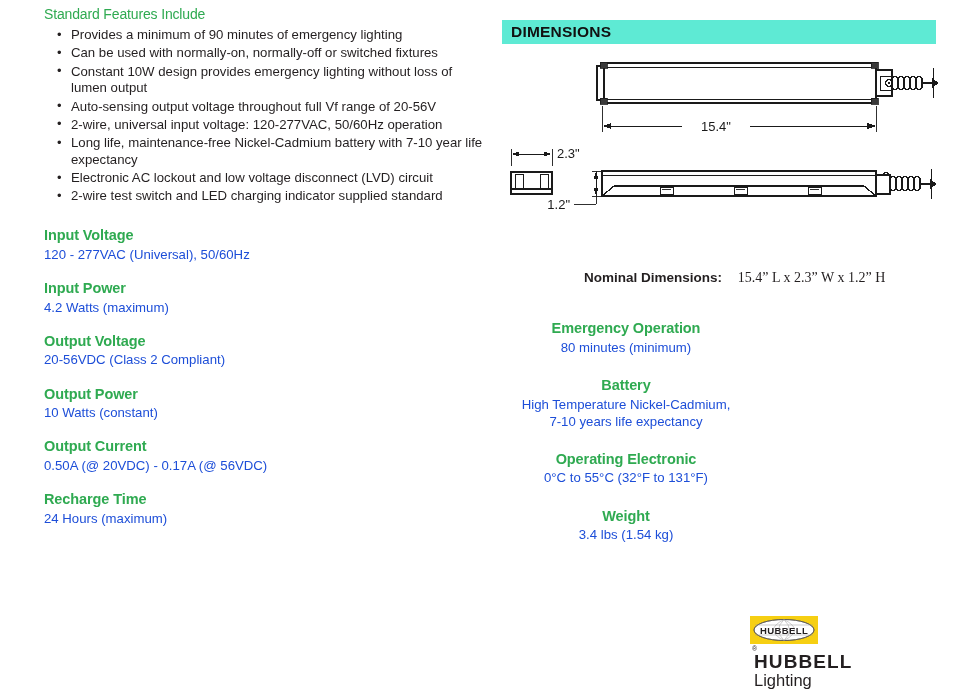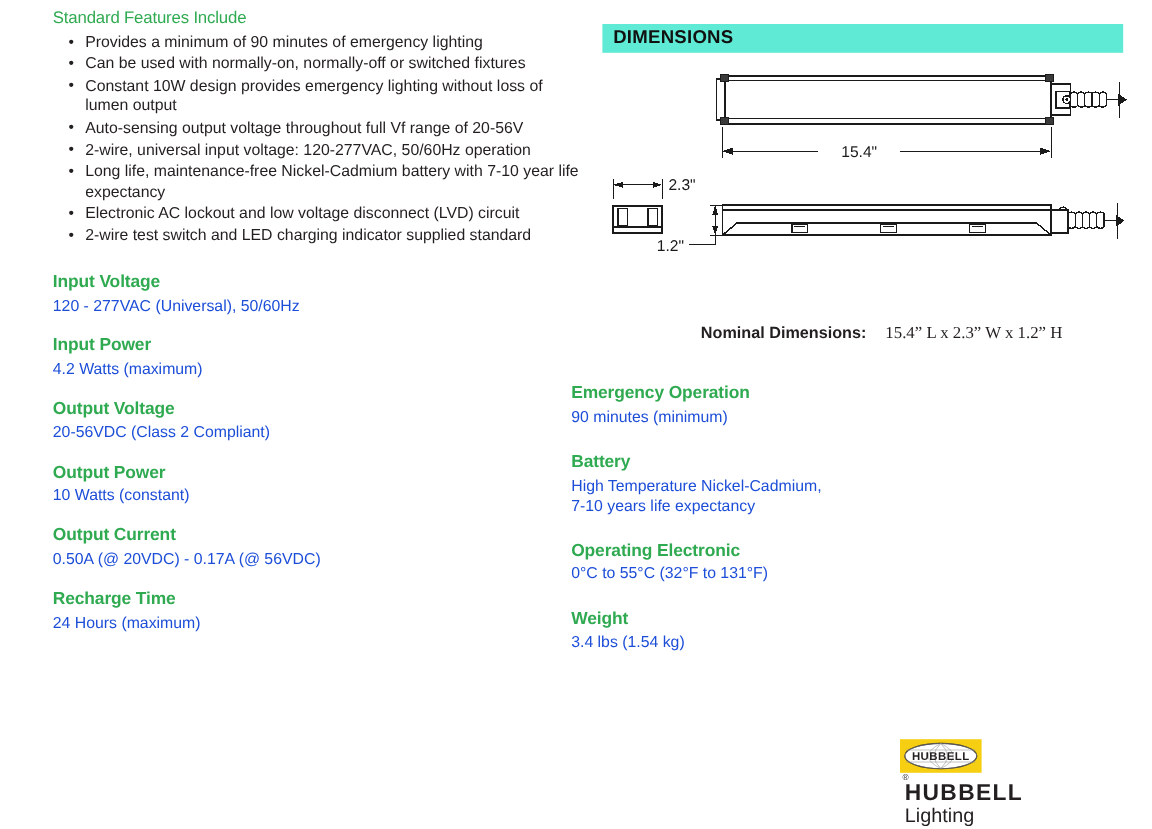--- a/index.html
+++ b/index.html
@@ -70,21 +70,21 @@
   #spec-input-voltage  { margin-top: 22px; }
 
   
   #right-specs {
     position: absolute;
     left: 476px;
     top: 320px;
     width: 300px;
   }
   #right-specs .spec-block:first-child { margin-top: 0; }
-  #right-specs .spec-block { margin-top: 21px; }
+  #right-specs .spec-block { margin-top: 21px; text-align: center; }
 
   
   #dims-panel {
     position: absolute;
     left: 502px;
     top: 20px;
     width: 434px;
   }
   #dims-bar {
     background: #5eead4;
@@ -364,21 +364,21 @@
 
 <div id="nominal">
   <span class="nom-label">Nominal Dimensions:</span>
   <span class="nom-value">15.4” L x  2.3” W x  1.2” H</span>
 </div>
 
 <div id="right-specs">
 
   <div class="spec-block">
     <div class="sec-head">Emergency Operation</div>
-    <div class="sec-val">90 minutes (minimum)</div>
+    <div class="sec-val">80 minutes (minimum)</div>
   </div>
 
   <div class="spec-block">
     <div class="sec-head">Battery</div>
     <div class="sec-val" style="white-space: pre-line;">High Temperature Nickel-Cadmium,
 7-10 years life expectancy</div>
   </div>
 
   <div class="spec-block">
     <div class="sec-head">Operating Electronic</div>

